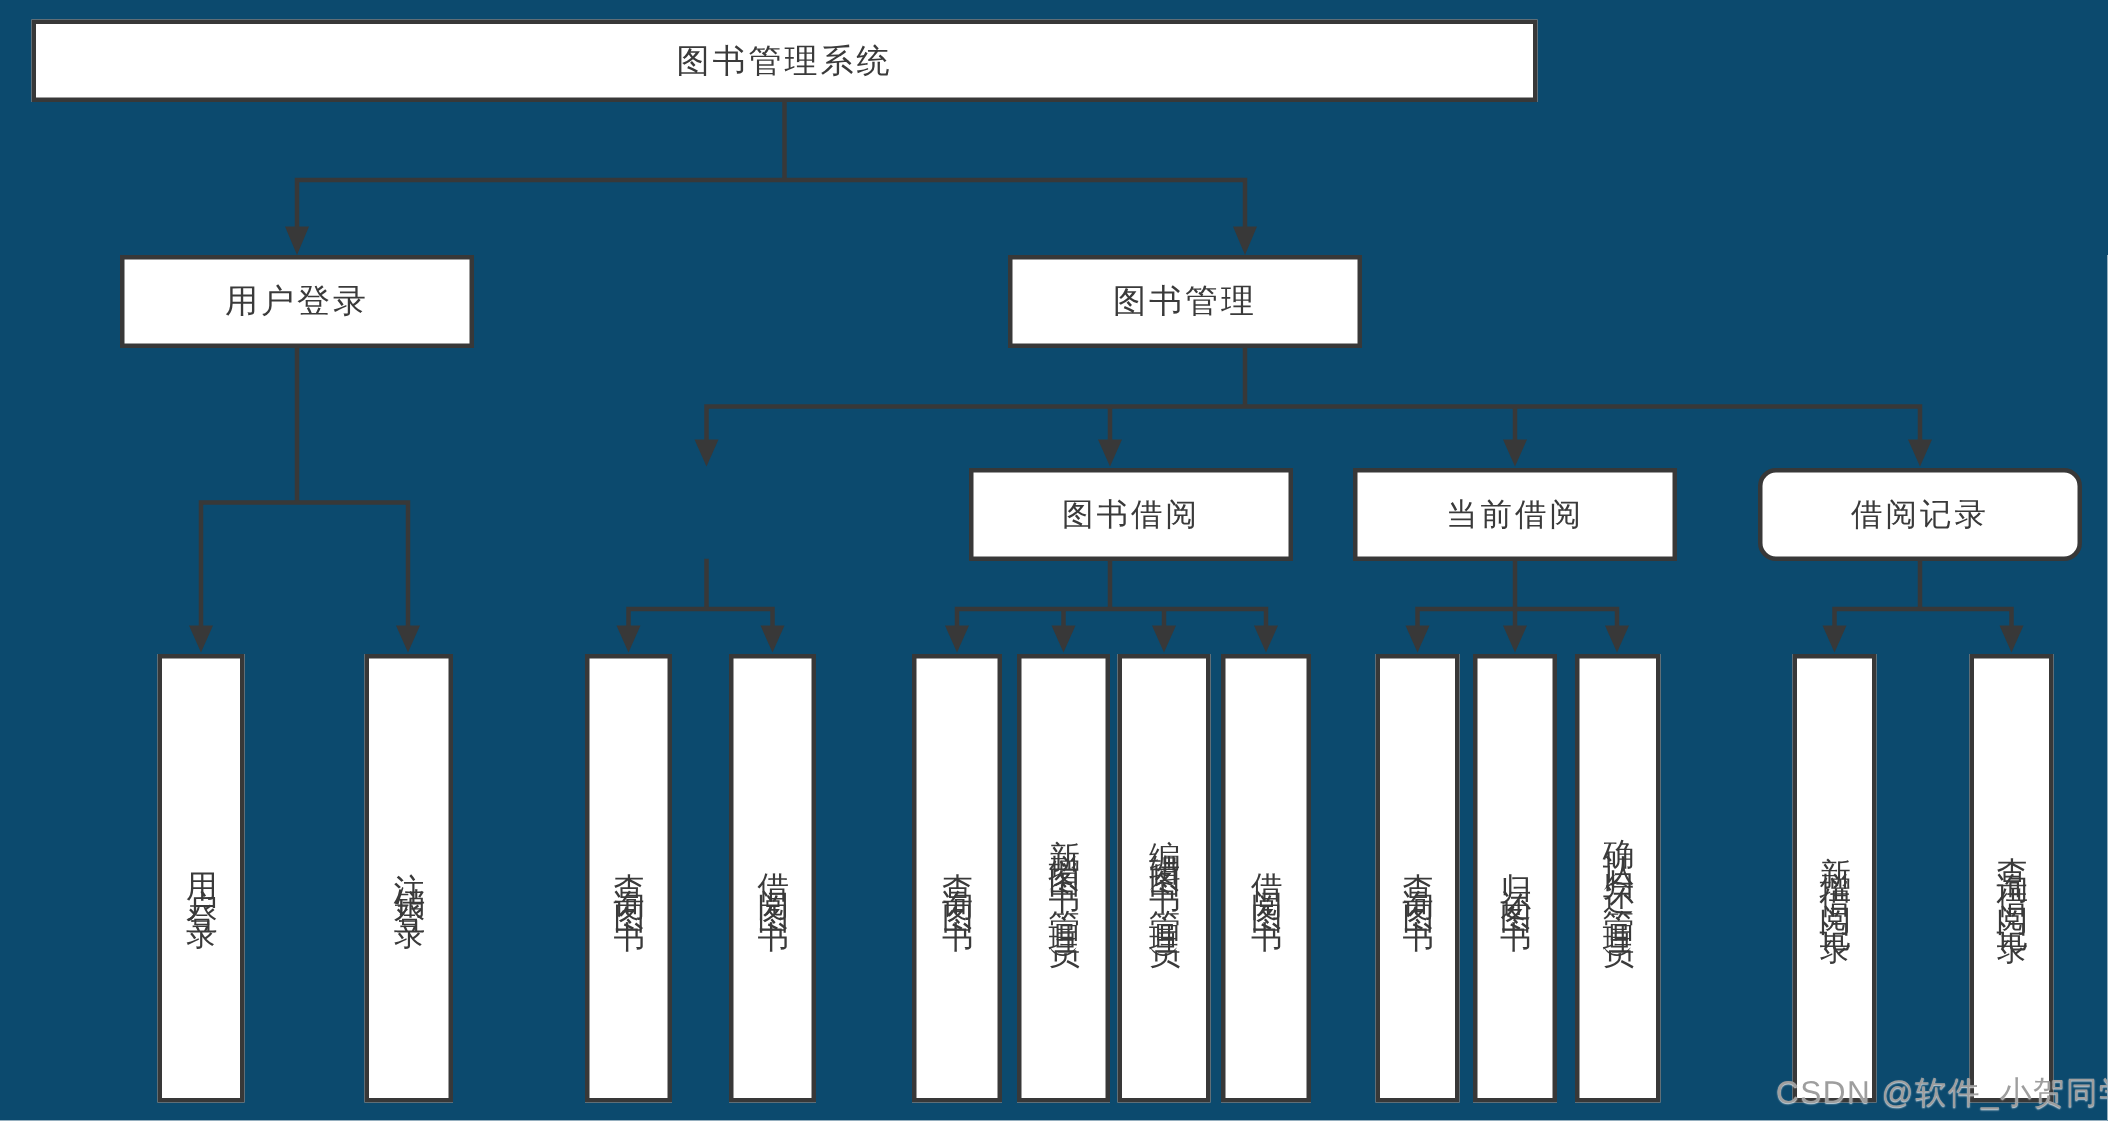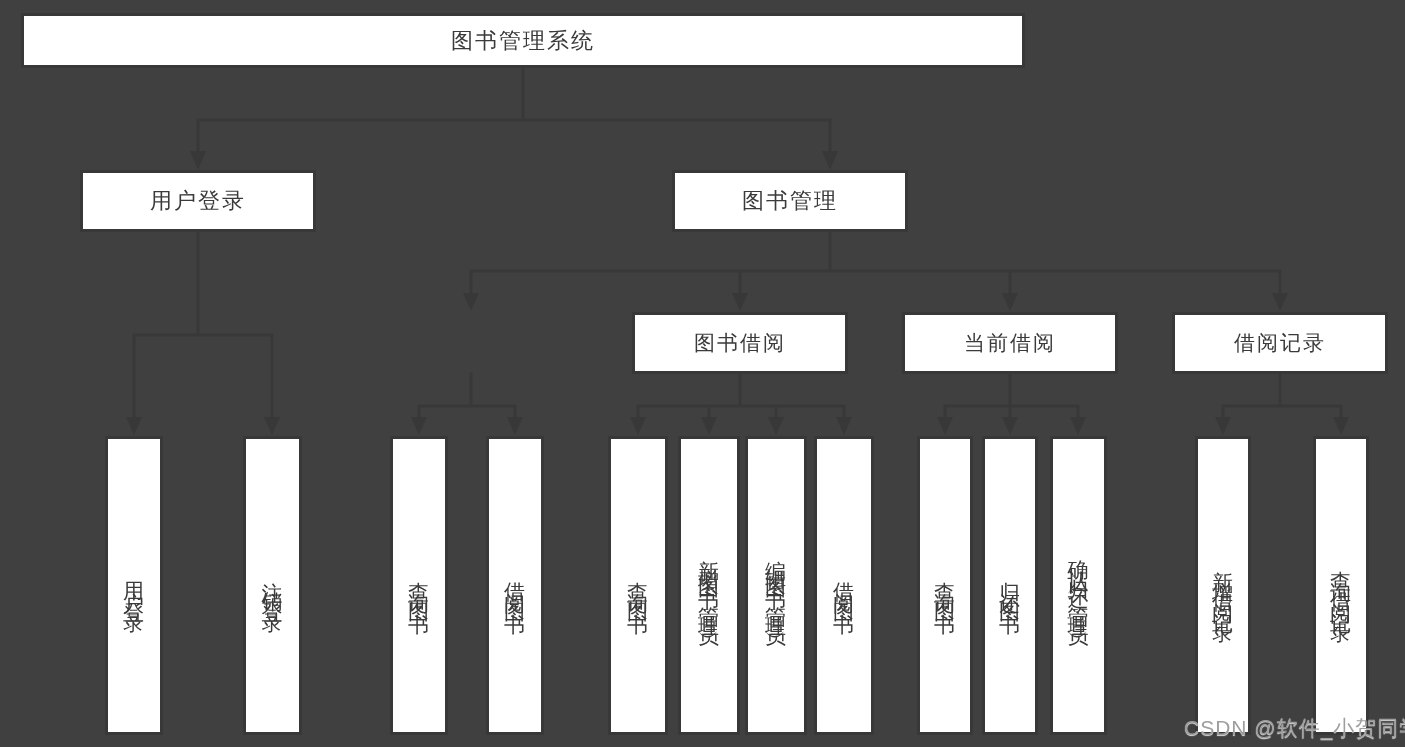--- a/index.html
+++ b/index.html
@@ -1,20 +1,20 @@
 <!DOCTYPE html>
 <html><head>
 <meta charset="utf-8">
 <style>
   html, body { margin: 0; padding: 0; background: #ffffff; }
   .canvas {
     position: relative;
     width: 1405px;
     height: 747px;
-    background: #404040;
+    background: #0c4a6e;
     font-family: "Liberation Sans", "DejaVu Sans", sans-serif;
     overflow: hidden;
   }
   svg.connectors {
     position: absolute;
     left: 0; top: 0;
     z-index: 1;
   }
   .box {
     position: absolute;
@@ -125,27 +125,27 @@
     <span class="lbl">图书管理系统</span>
   </div>
 
   <div class="box hbox" style="left:80px; top:170px; width:236px; height:62px;">
     <span class="lbl">用户登录</span>
   </div>
   <div class="box hbox" style="left:672px; top:170px; width:236px; height:62px;">
     <span class="lbl">图书管理</span>
   </div>
 
-  <div class="box hbox" style="left:632px; top:312px; width:216px; height:62px; font-size:21px;">
+  <div class="box hbox" style="left:646px; top:312px; width:216px; height:62px; font-size:21px;">
     <span class="lbl">图书借阅</span>
   </div>
   <div class="box hbox" style="left:902px; top:312px; width:216px; height:62px; font-size:21px;">
     <span class="lbl">当前借阅</span>
   </div>
-  <div class="box hbox" style="left:1172px; top:312px; width:216px; height:62px; font-size:21px;">
+  <div class="box hbox" style="left:1172px; top:312px; width:216px; height:62px; font-size:21px;border-radius:12px;">
     <span class="lbl">借阅记录</span>
   </div>
 
   <div class="box vbox" style="left:105px; top:436px; width:58px; height:299px;">
     <span class="lbl">用户登录</span>
   </div>
   <div class="box vbox" style="left:243px; top:436px; width:59px; height:299px;">
     <span class="lbl">注销登录</span>
   </div>
 

